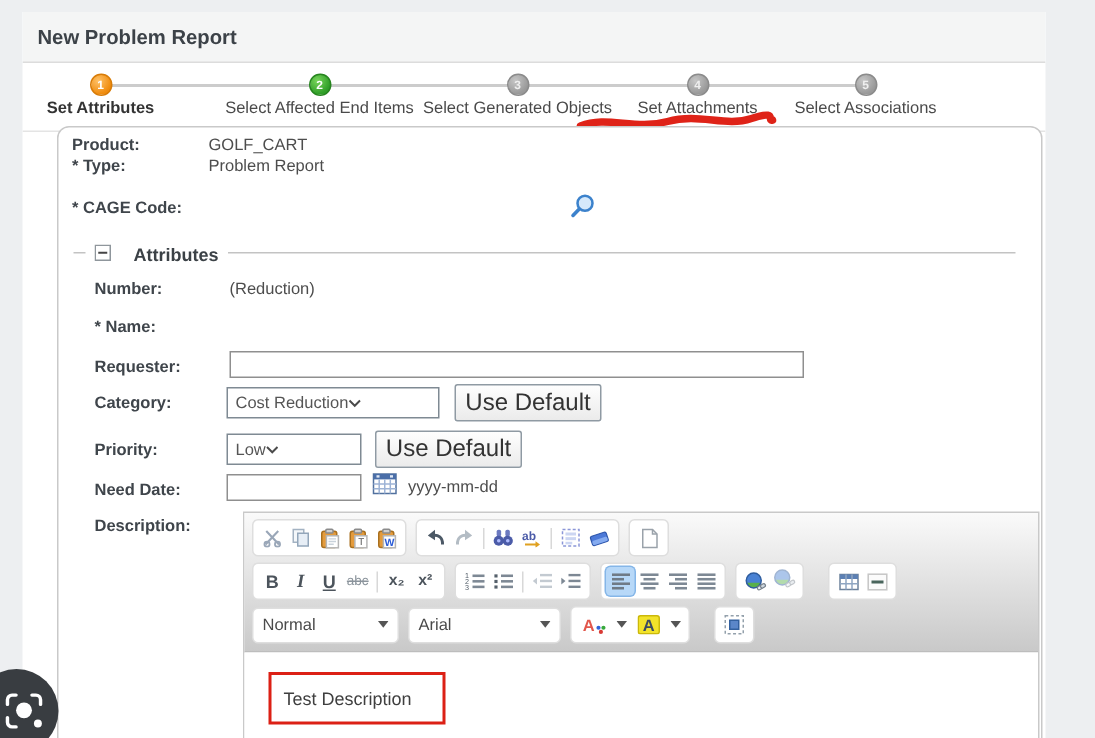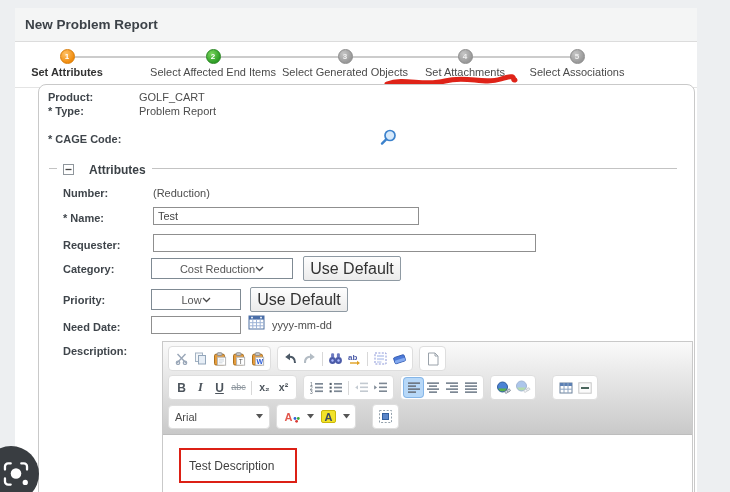--- a/index.html
+++ b/index.html
@@ -51,21 +51,21 @@
     font-family:"Liberation Sans",sans-serif;font-size:11px;color:#444;padding:0 4px;outline:none;
   }
   .fieldset-line{position:absolute;left:10px;top:83px;width:628px;height:0;border-top:1px solid #c3c3c3;}
   .legend{
     position:absolute;left:18px;top:76px;background:#fff;padding:0 6px;
     display:flex;align-items:center;gap:15px;
   }
   .legend .legend-text{font-size:12px;font-weight:bold;color:#3b4146;}
   .fselect{
     position:absolute;box-sizing:border-box;border:1px solid #7f8a93;background:#fff;
-    display:flex;align-items:center;justify-content:center;
+    display:flex;align-items:center;justify-content:flex-start;
     font-size:11px;color:#555;padding:0 5px;cursor:default;
   }
   .fbutton{
     position:absolute;box-sizing:border-box;border:1px solid #8f9aa3;border-radius:2px;
     background:linear-gradient(#fefefe,#ebebeb);
     font-size:16px;color:#333;display:flex;align-items:center;justify-content:center;cursor:default;
   }
   
   .editor{
     position:absolute;left:123px;top:256px;width:531px;height:175px;
@@ -163,21 +163,20 @@
           <line x1="2.5" y1="5.5" x2="8.5" y2="5.5" stroke="#444" stroke-width="1.3"></line>
         </svg>
       </span>
       <span class="legend-text">Attributes</span>
     </div>
 
     <div class="lbl" style="left:24px;top:101px;">Number:</div>
     <div class="val" style="left:114px;top:101px;">(Reduction)</div>
 
     <div class="lbl" style="left:24px;top:126px;">* Name:</div>
-    <input class="tinput" style="left: 114px; top: 122px; width: 266px; height: 18px;" value="Test">
 
     <div class="lbl" style="left:24px;top:153px;">Requester:</div>
     <input class="tinput" style="left: 114px; top: 149px; width: 383px; height: 18px;" value="">
 
     <div class="lbl" style="left:24px;top:177px;">Category:</div>
     <div class="fselect" style="left:112px;top:173px;width:142px;height:21px;">
       <span>Cost Reduction</span>
       <svg width="9" height="6" viewBox="0 0 9 6">
           <polyline points="1,1 4.5,4.5 8,1" fill="none" stroke="#4a4a4a" stroke-width="1.3"></polyline>
         </svg>
@@ -437,20 +436,26 @@
               </div>
               <div class="tbtn">
                 <svg width="14" height="12" viewBox="0 0 14 12">
                   <rect x="0.8" y="0.8" width="12.4" height="10.4" fill="#fbfbfb" stroke="#c6c6c6"></rect>
                   <rect x="3" y="5" width="8" height="2" fill="#49655c"></rect>
                 </svg>
               </div>
             </div>
           </div>
         <div class="trow" id="tb-row-2">
+          <div class="tselect" style="width:84px;">
+            <span>Normal</span>
+            <svg width="7" height="5" viewBox="0 0 7 5">
+                <path d="M0 0 h7 l-3.5 4.5z" fill="#555"></path>
+              </svg>
+          </div>
           <div class="tselect" style="width:88px;">
             <span>Arial</span>
             <svg width="7" height="5" viewBox="0 0 7 5">
                 <path d="M0 0 h7 l-3.5 4.5z" fill="#555"></path>
               </svg>
           </div>
           <div class="tgroup">
             <div class="tbtn" style="width:24px;">
               <svg width="17" height="13" viewBox="0 0 17 13">
                 <text x="0.5" y="10.5" font-size="11" font-weight="bold" fill="#e2574c" font-family="Liberation Sans,sans-serif">A</text>

